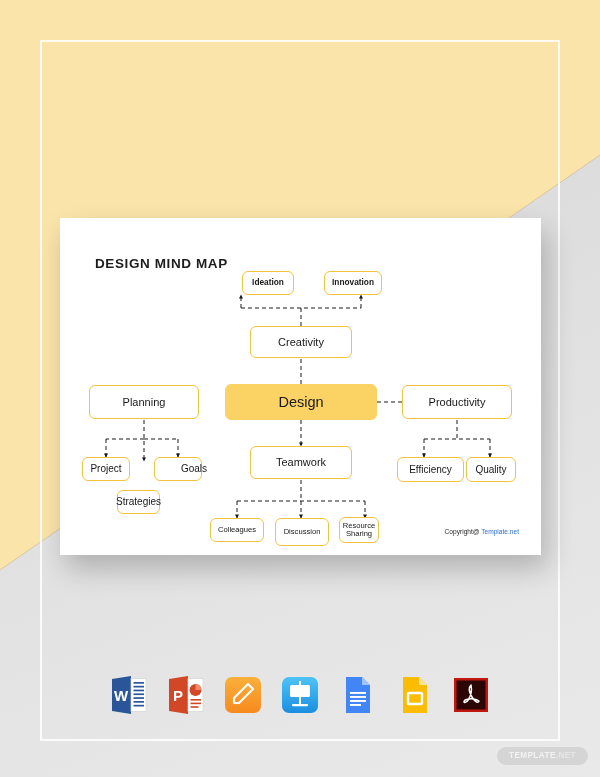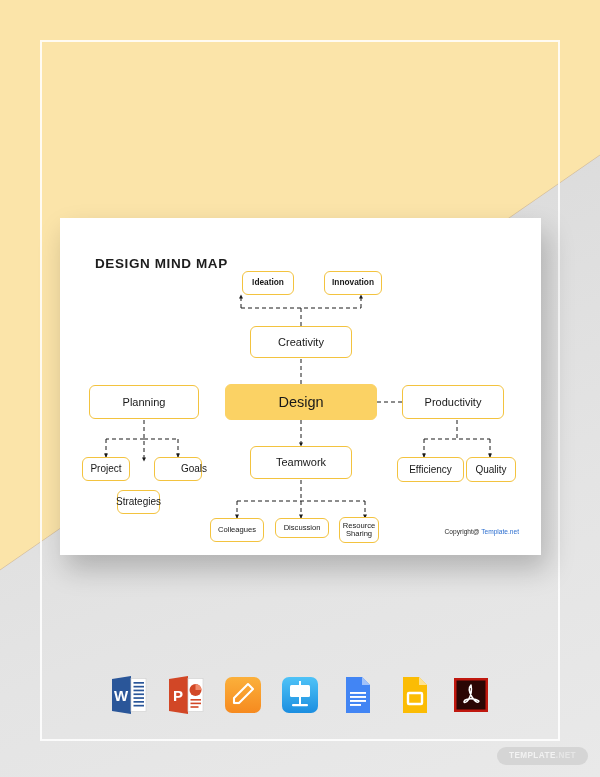--- a/index.html
+++ b/index.html
@@ -184,21 +184,21 @@
     </div>
 
     <div class="node lvl1" style="left:29px;top:167px;width:110px;height:34px;">
       <span>Planning</span>
     </div>
 
     <div class="node root" style="left:165px;top:166px;width:152px;height:36px;">
       <span>Design</span>
     </div>
 
-    <div class="node lvl1" style="left:342px;top:167px;width:102px;height:34px;">
+    <div class="node lvl1" style="left:342px;top:167px;width:110px;height:34px;">
       <span>Productivity</span>
     </div>
 
     <div class="node lvl1" style="left:190px;top:228px;width:102px;height:33px;">
       <span>Teamwork</span>
     </div>
 
     <div class="node lvl2" style="left:22px;top:239px;width:48px;height:24px;">
       <span>Project</span>
     </div>
@@ -216,21 +216,21 @@
     </div>
 
     <div class="node lvl2" style="left:406px;top:239px;width:50px;height:25px;">
       <span>Quality</span>
     </div>
 
     <div class="node lvl3" style="left:150px;top:300px;width:54px;height:24px;">
       <span>Colleagues</span>
     </div>
 
-    <div class="node lvl3" style="left:215px;top:300px;width:54px;height:20px;">
+    <div class="node lvl3" style="left:215px;top:300px;width:54px;height:28px;">
       <span>Discussion</span>
     </div>
 
     <div class="node lvl3" style="left:279px;top:299px;width:40px;height:26px;white-space:pre-line;">
       <span>Resource
 Sharing</span>
     </div>
 
     <div class="copyright">
       <span>Copyright@ </span><a href="#">Template.net</a>

